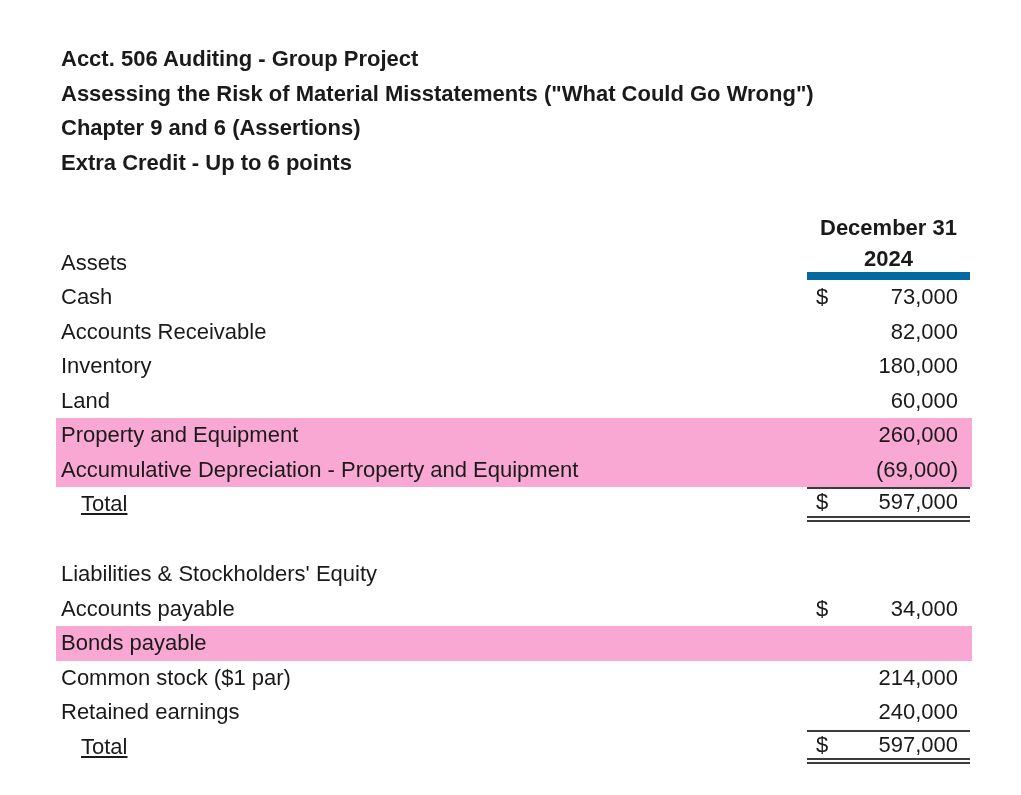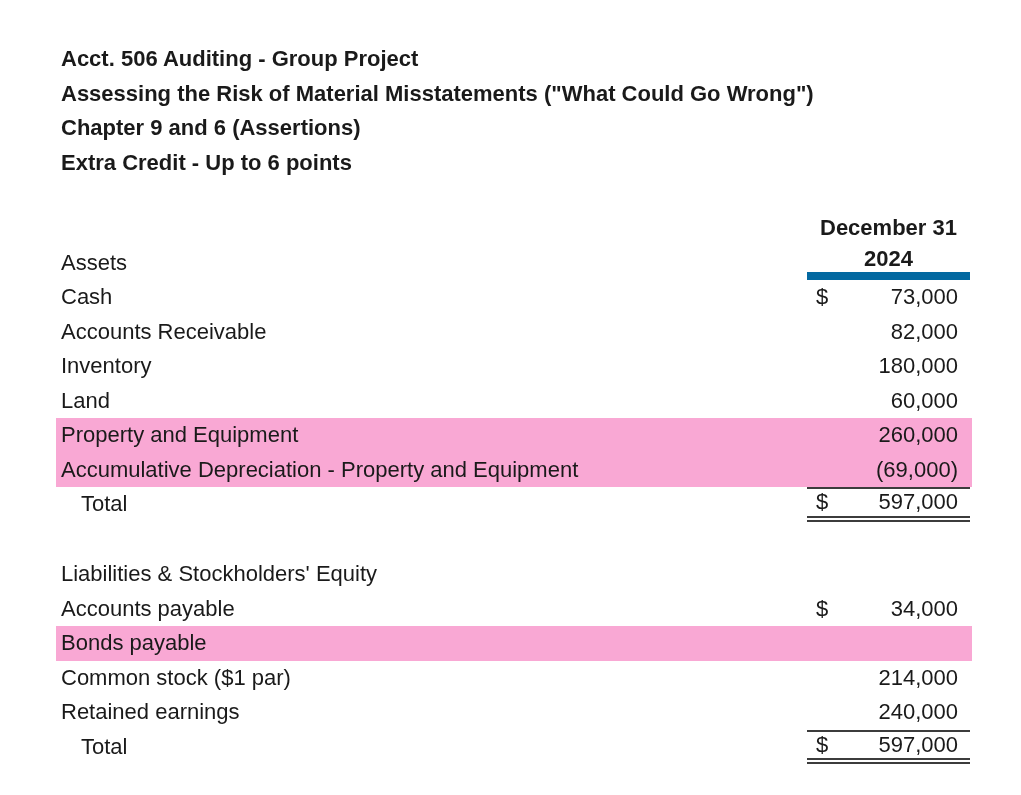--- a/index.html
+++ b/index.html
@@ -41,21 +41,21 @@
 
   .lbl {
     flex: 1;
     padding-left: 5px;
     white-space: nowrap;
   }
   .lbl.u {
     text-decoration-thickness: 2px;
     text-underline-offset: 5px;
   }
-  .lbl.indent { padding-left: 25px; }
+  .lbl.indent { padding-left: 25px; text-decoration: underline; }
 
   .vcell {
     width: 163px;
     margin-right: 2px;
     height: 100%;
     display: flex;
     align-items: center;
     justify-content: space-between;
     padding: 0 12px 0 9px;
   }

